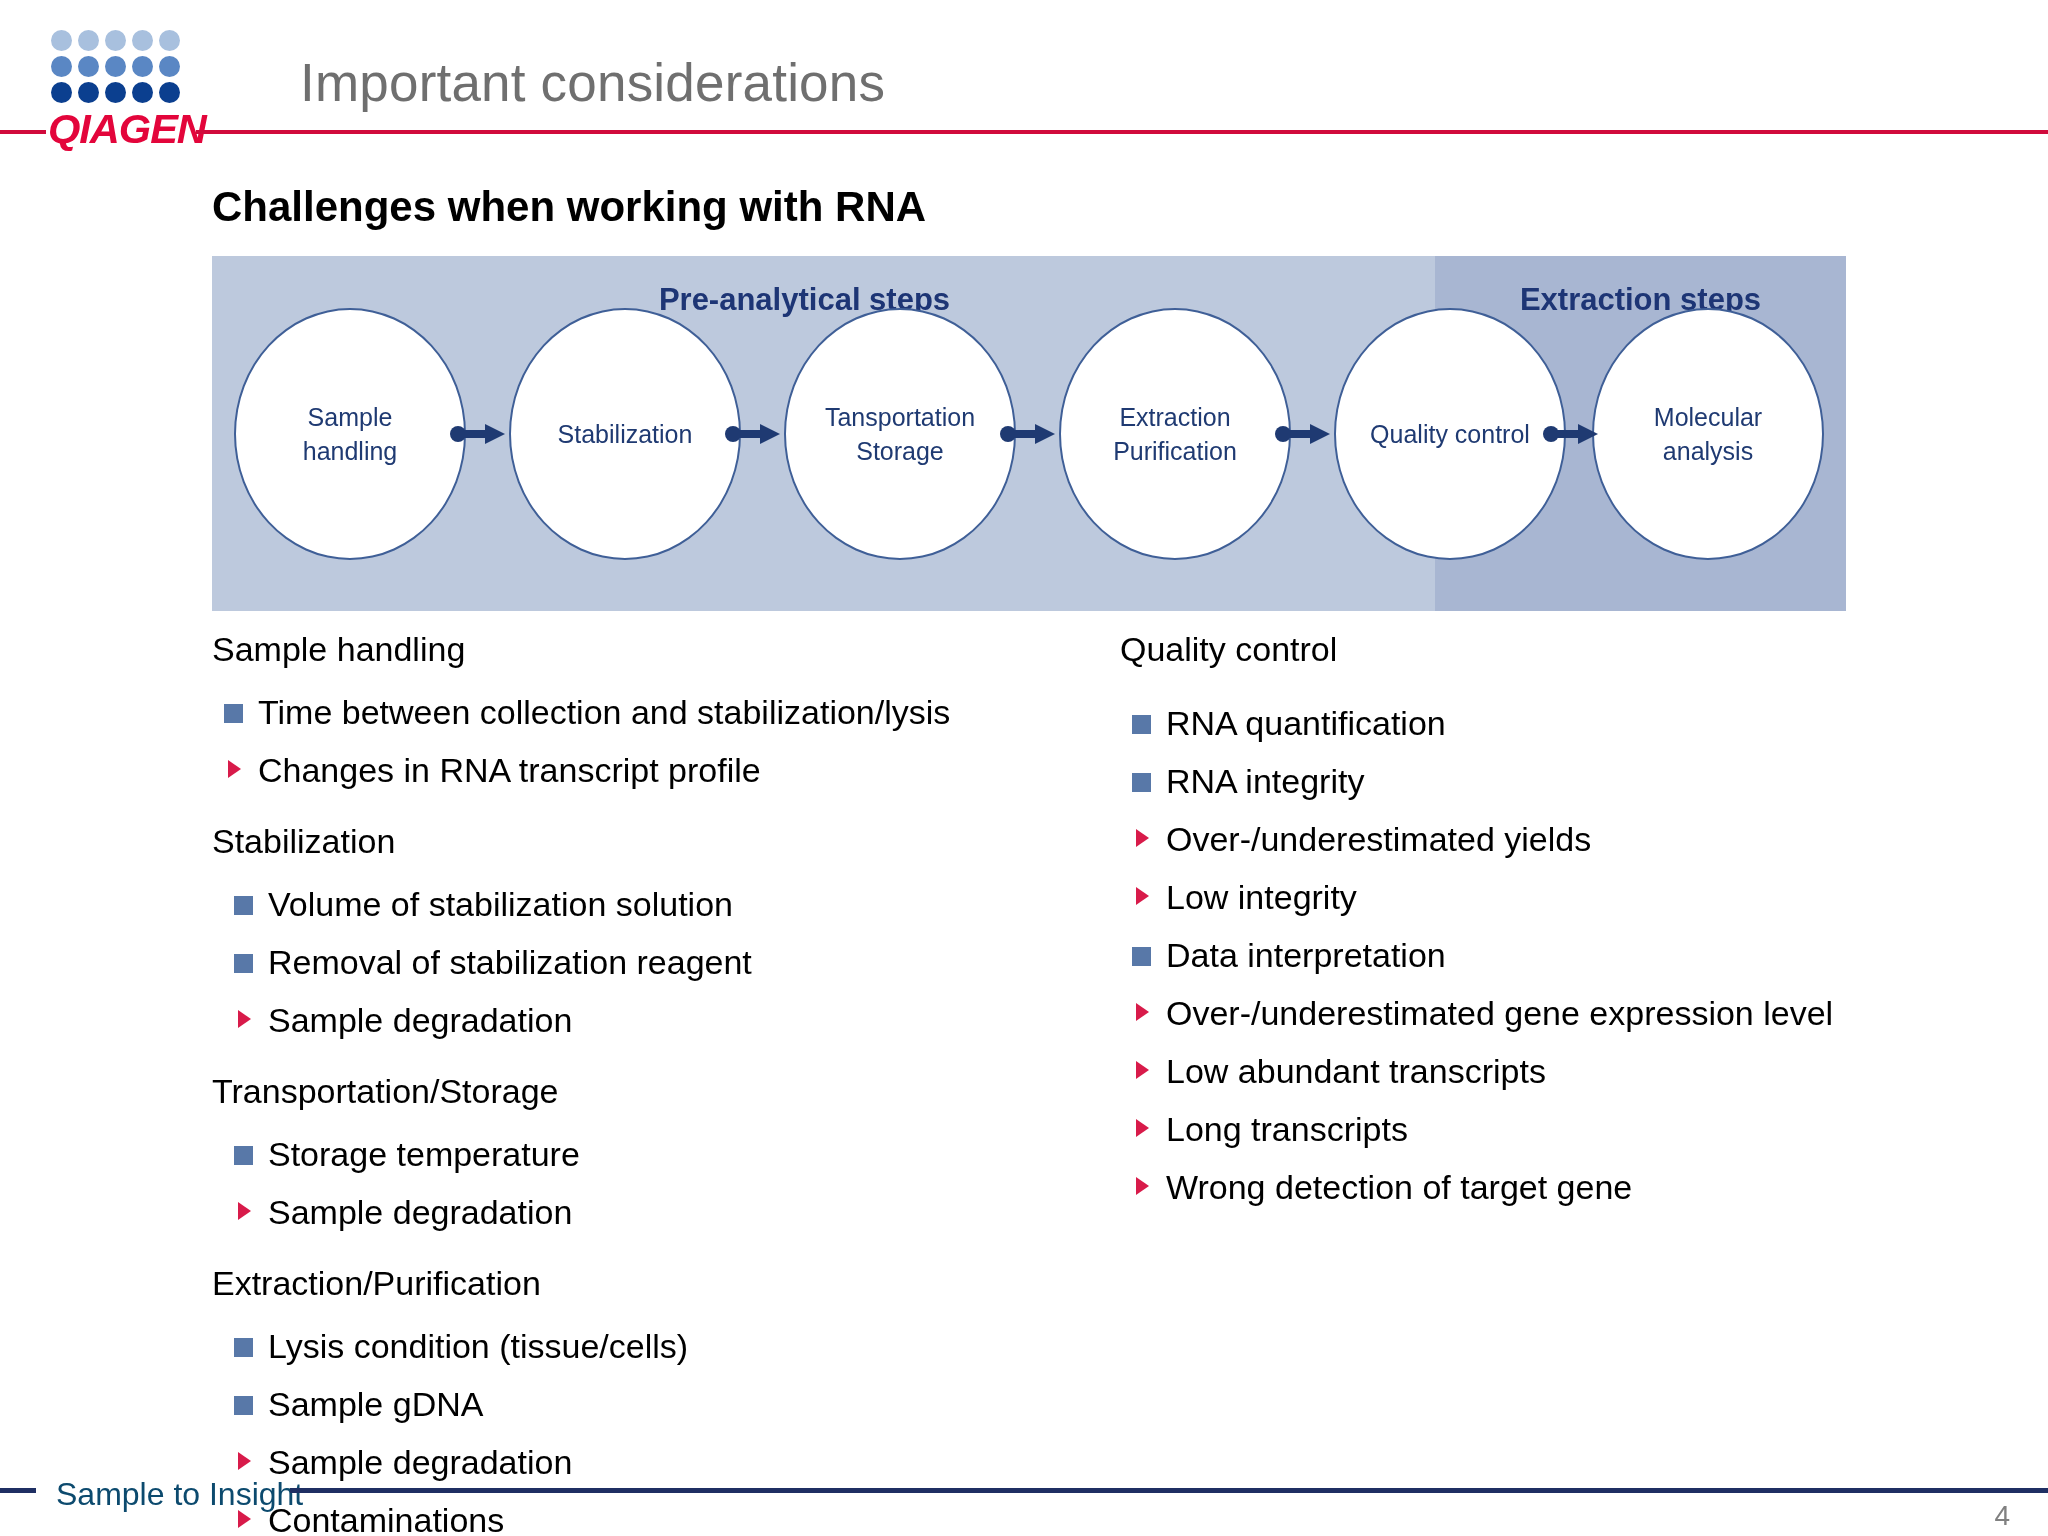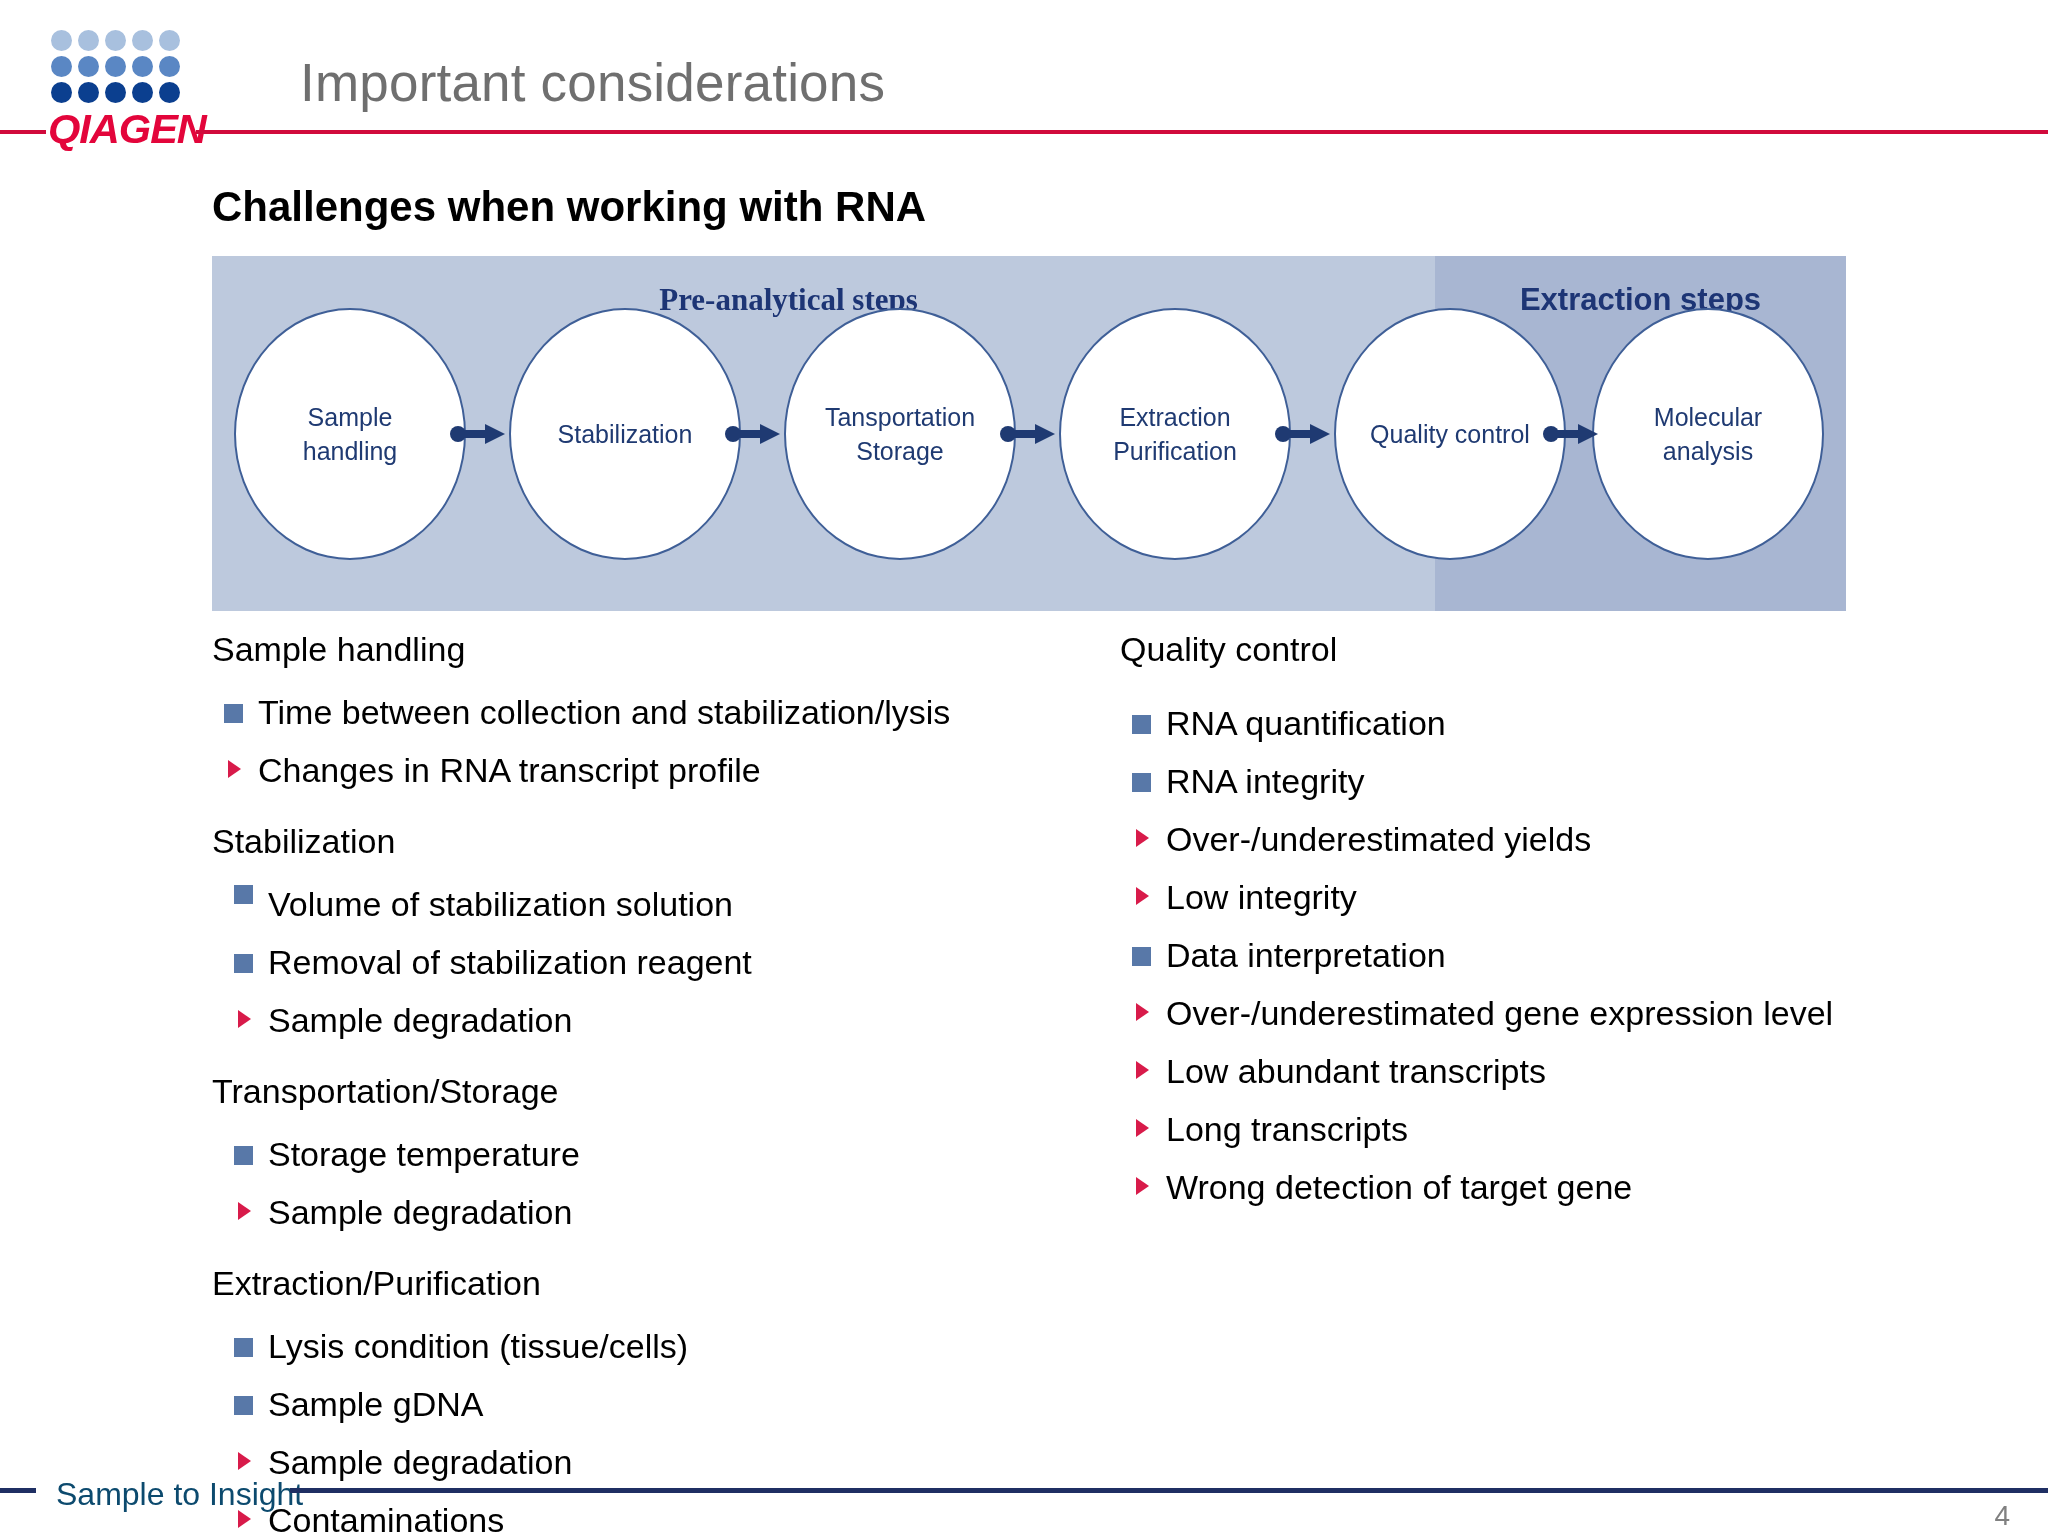--- a/index.html
+++ b/index.html
@@ -107,21 +107,21 @@
   }
   .band-label {
     position: absolute;
     top: 26px;
     font-size: 31px;
     font-weight: bold;
     color: #1d3575;
     text-align: center;
     white-space: nowrap;
   }
-  #label-pre { left: 0; width: 1153px; font-family: Liberation Serif, serif; }
+  #label-pre { left: 16px; width: 1153px; }
   #label-ana { left: 1223px; width: 411px; }
 
   .node {
     position: absolute;
     top: 52px;
     width: 232px; height: 252px;
     border-radius: 50%;
     background: #ffffff;
     border: 2px solid #3f5f97;
     box-sizing: border-box;
@@ -340,21 +340,21 @@
     <div class="group-heading" style="margin-top: 0px; margin-bottom: 24px;">Sample handling</div>
     <div class="bullet-row" style="margin-bottom: 19px; padding-left: 12px;">
       <span class="bullet-mark mark-square"></span>
       <span class="bullet-text">Time between collection and stabilization/lysis</span>
     </div>
     <div class="bullet-row" style="margin-bottom: 19px; padding-left: 12px;">
       <span class="bullet-mark mark-triangle"></span>
       <span class="bullet-text">Changes in RNA transcript profile</span>
     </div>
     <div class="group-heading" style="margin-top: 32px; margin-bottom: 24px;">Stabilization</div>
-    <div class="bullet-row" style="margin-bottom: 19px; padding-left: 22px; align-items: center;">
+    <div class="bullet-row" style="margin-bottom: 19px; padding-left: 22px;">
       <span class="bullet-mark mark-square"></span>
       <span class="bullet-text">Volume of stabilization solution</span>
     </div>
     <div class="bullet-row" style="margin-bottom: 19px; padding-left: 22px;">
       <span class="bullet-mark mark-square"></span>
       <span class="bullet-text">Removal of stabilization reagent</span>
     </div>
     <div class="bullet-row" style="margin-bottom: 19px; padding-left: 22px;">
       <span class="bullet-mark mark-triangle"></span>
       <span class="bullet-text">Sample degradation</span>

